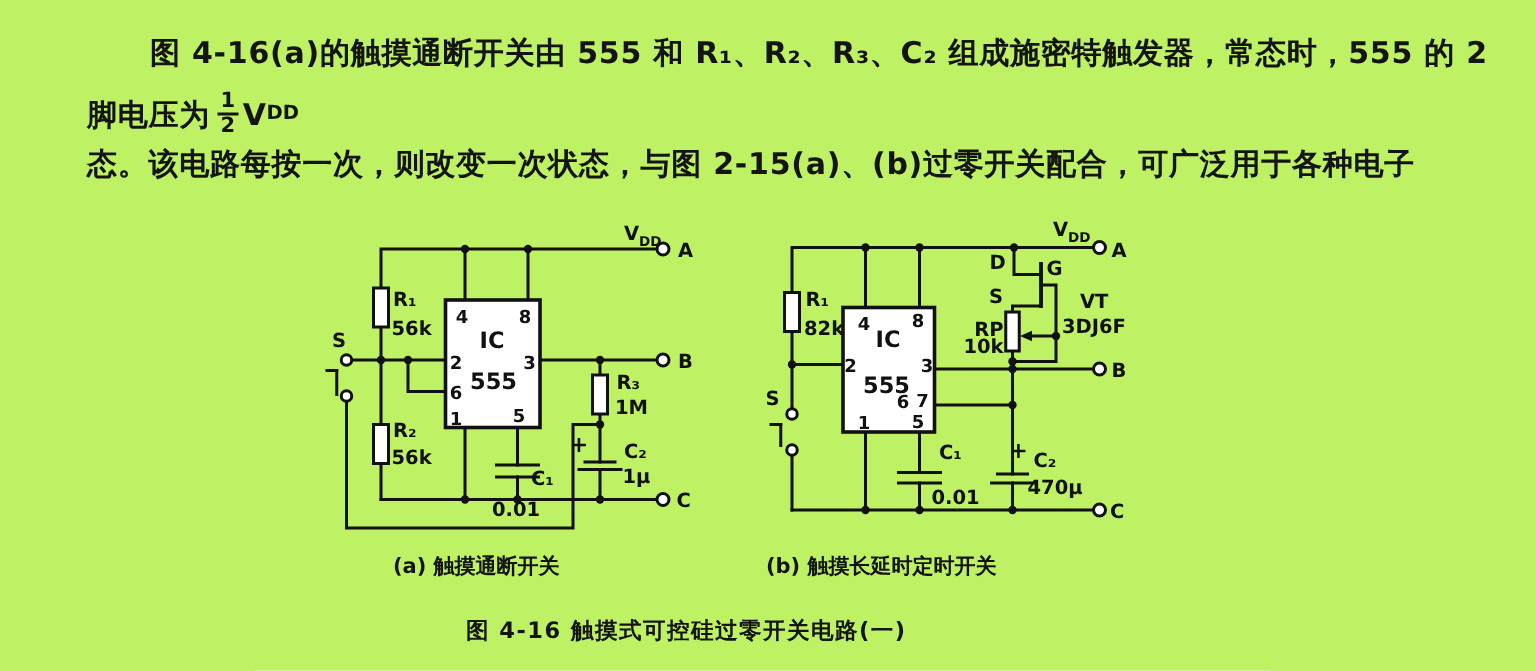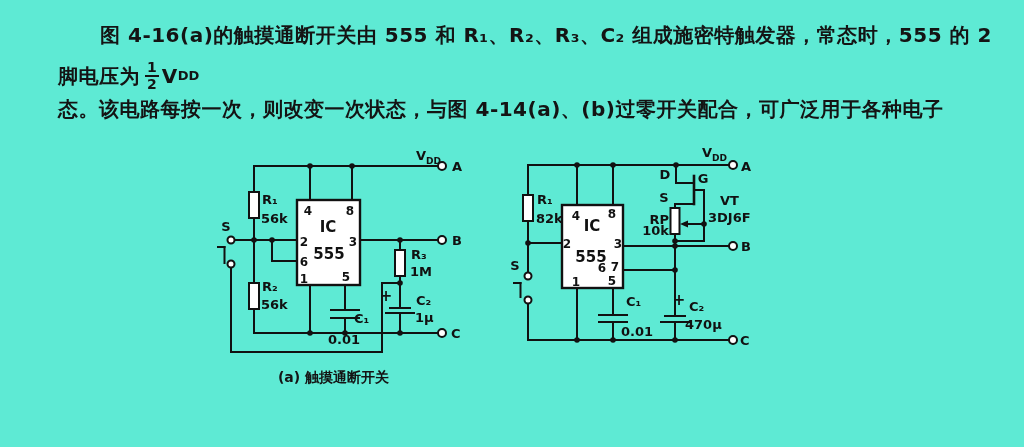--- a/index.html
+++ b/index.html
@@ -1,18 +1,18 @@
 <!DOCTYPE html>
 <html><head>
 <meta charset="utf-8">
 <style>
   html,body{margin:0;padding:0;}
   body{width:1024px;height:447px;background:#ffffff;position:relative;overflow:hidden;
        font-family:"DejaVu Sans","Liberation Sans",sans-serif;}
-  .page{position:absolute;inset:0;background:#5eead4;}
+  .page{position:absolute;inset:0;background:#bef264;}
 
   
   .para{position:absolute;left:58px;top:14px;width:910px;font-weight:bold;font-size:20px;
         color:#141414;letter-spacing:.5px;}
   .pl{position:absolute;white-space:nowrap;line-height:20px;}
   #l1{top:11px;left:42px;}
   #l2{top:42px;left:0;height:40px;display:flex;align-items:center;text-align:center;}
   #l3{top:85px;left:0;}
   .frac{display:inline-flex;flex-direction:column;align-items:center;font-size:14px;
         line-height:1.05;margin:0 3px 0 5px;letter-spacing:0;}
@@ -31,21 +31,21 @@
   .dot{fill:#111;stroke:none;}
   .lbl{font:bold 13px "DejaVu Sans",sans-serif;fill:#111;}
   .big{font:bold 15px "DejaVu Sans",sans-serif;fill:#111;}
   .pin{font:bold 12px "DejaVu Sans",sans-serif;fill:#111;}
   .sub{font-size:9px;}
   .am{text-anchor:middle;}
   .ae{text-anchor:end;}
 
   
   .cap{position:absolute;font-weight:bold;color:#141414;text-align:center;}
-  #cap-a{left:251px;top:369px;width:165px;font-size:14px;text-align:center;}
+  #cap-a{left:235px;top:369px;width:165px;font-size:14px;text-align:center;}
   #cap-b{left:495px;top:369px;width:185px;font-size:14px;}
   #cap-main{left:300px;top:411px;width:315px;font-size:15px;letter-spacing:1px;}
 
   #watermark{position:absolute;right:6px;bottom:5px;font:bold 13px "Liberation Sans",sans-serif;
              color:#5d6b94;letter-spacing:.3px;}
 </style>
 </head>
 <body>
 
 <div class="page">
@@ -54,21 +54,21 @@
     <div class="pl" id="l1">图 4-16(a)的触摸通断开关由 555 和 R₁、R₂、R₃、C₂ 组成施密特触发器，常态时，555 的 2</div>
     <div class="pl" id="l2">
       <span>脚电压为</span>
       <span class="frac">
         <span class="num">1</span>
         <span class="den">2</span>
       </span>
       <span>V</span>
         <span class="vsub">DD</span>
     </div>
-    <div class="pl" id="l3">态。该电路每按一次，则改变一次状态，与图 4-14(a)、(b)过零开关配合，可广泛用于各种电子</div>
+    <div class="pl" id="l3">态。该电路每按一次，则改变一次状态，与图 2-15(a)、(b)过零开关配合，可广泛用于各种电子</div>
   </div>
 
   <svg id="ca" width="275" height="225" viewBox="0 0 275 225">
     <g class="w">
       <path d="M54,52 L54,26 L238,26"></path>
       <path d="M54,78 V100"></path>
       <path d="M34.5,100 H97"></path>
       <path d="M72,100 V121 H97"></path>
       <path d="M110,26 V60"></path>
       <path d="M152,26 V60"></path>
@@ -250,15 +250,17 @@
     <text class="pin am" x="88" y="146">1</text>
     <text class="pin am" x="124" y="145">5</text>
     <text class="lbl am" x="177" y="39">D</text>
     <text class="lbl am" x="215" y="43">G</text>
     <text class="lbl am" x="176" y="62">S</text>
     <text class="lbl" x="232" y="65">VT</text>
     <text class="lbl" x="220" y="82">3DJ6F</text>
   </svg>
 
   <div class="cap" id="cap-a">(a) 触摸通断开关</div>
+  <div class="cap" id="cap-b">(b) 触摸长延时定时开关</div>
+  <div class="cap" id="cap-main">图 4-16  触摸式可控硅过零开关电路(一)</div>
 
 
 </div>
 
 </body></html>

